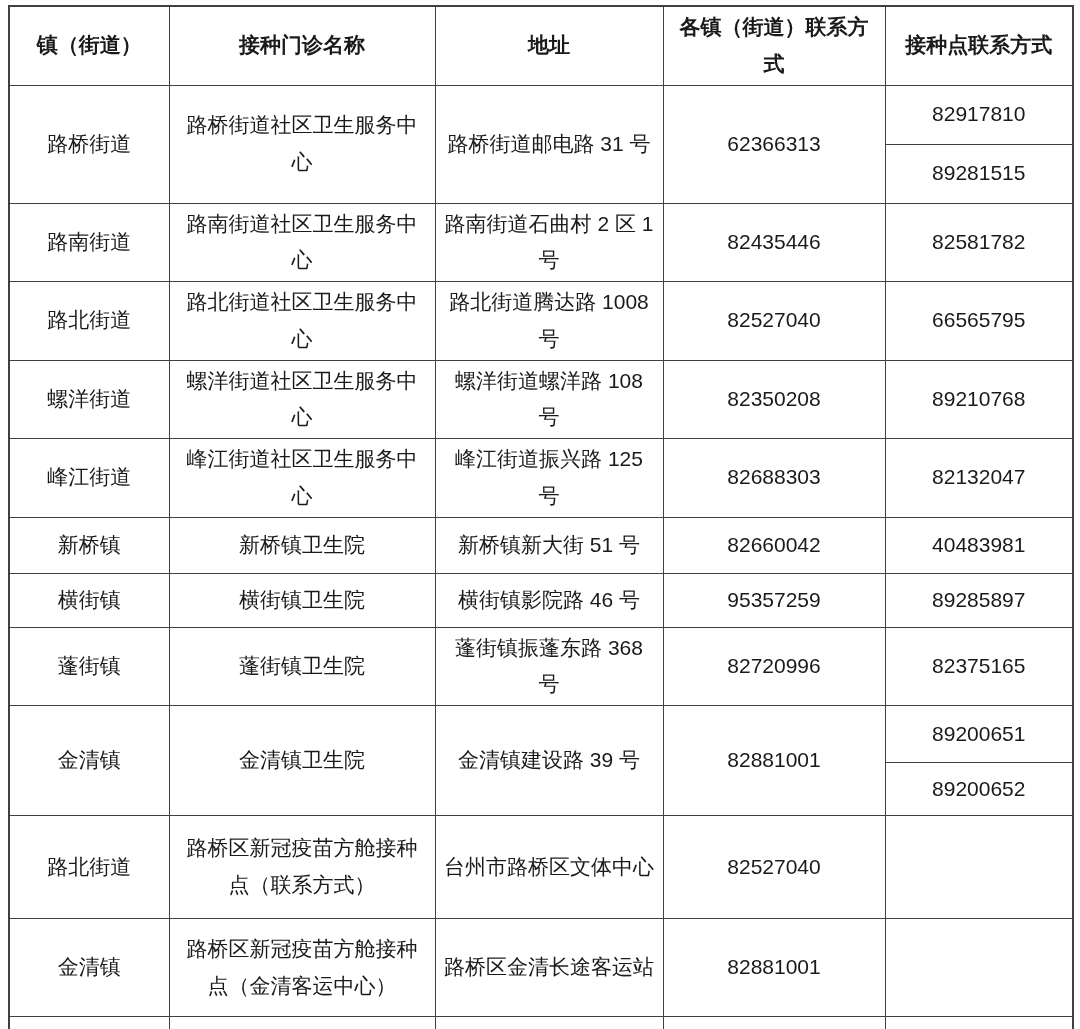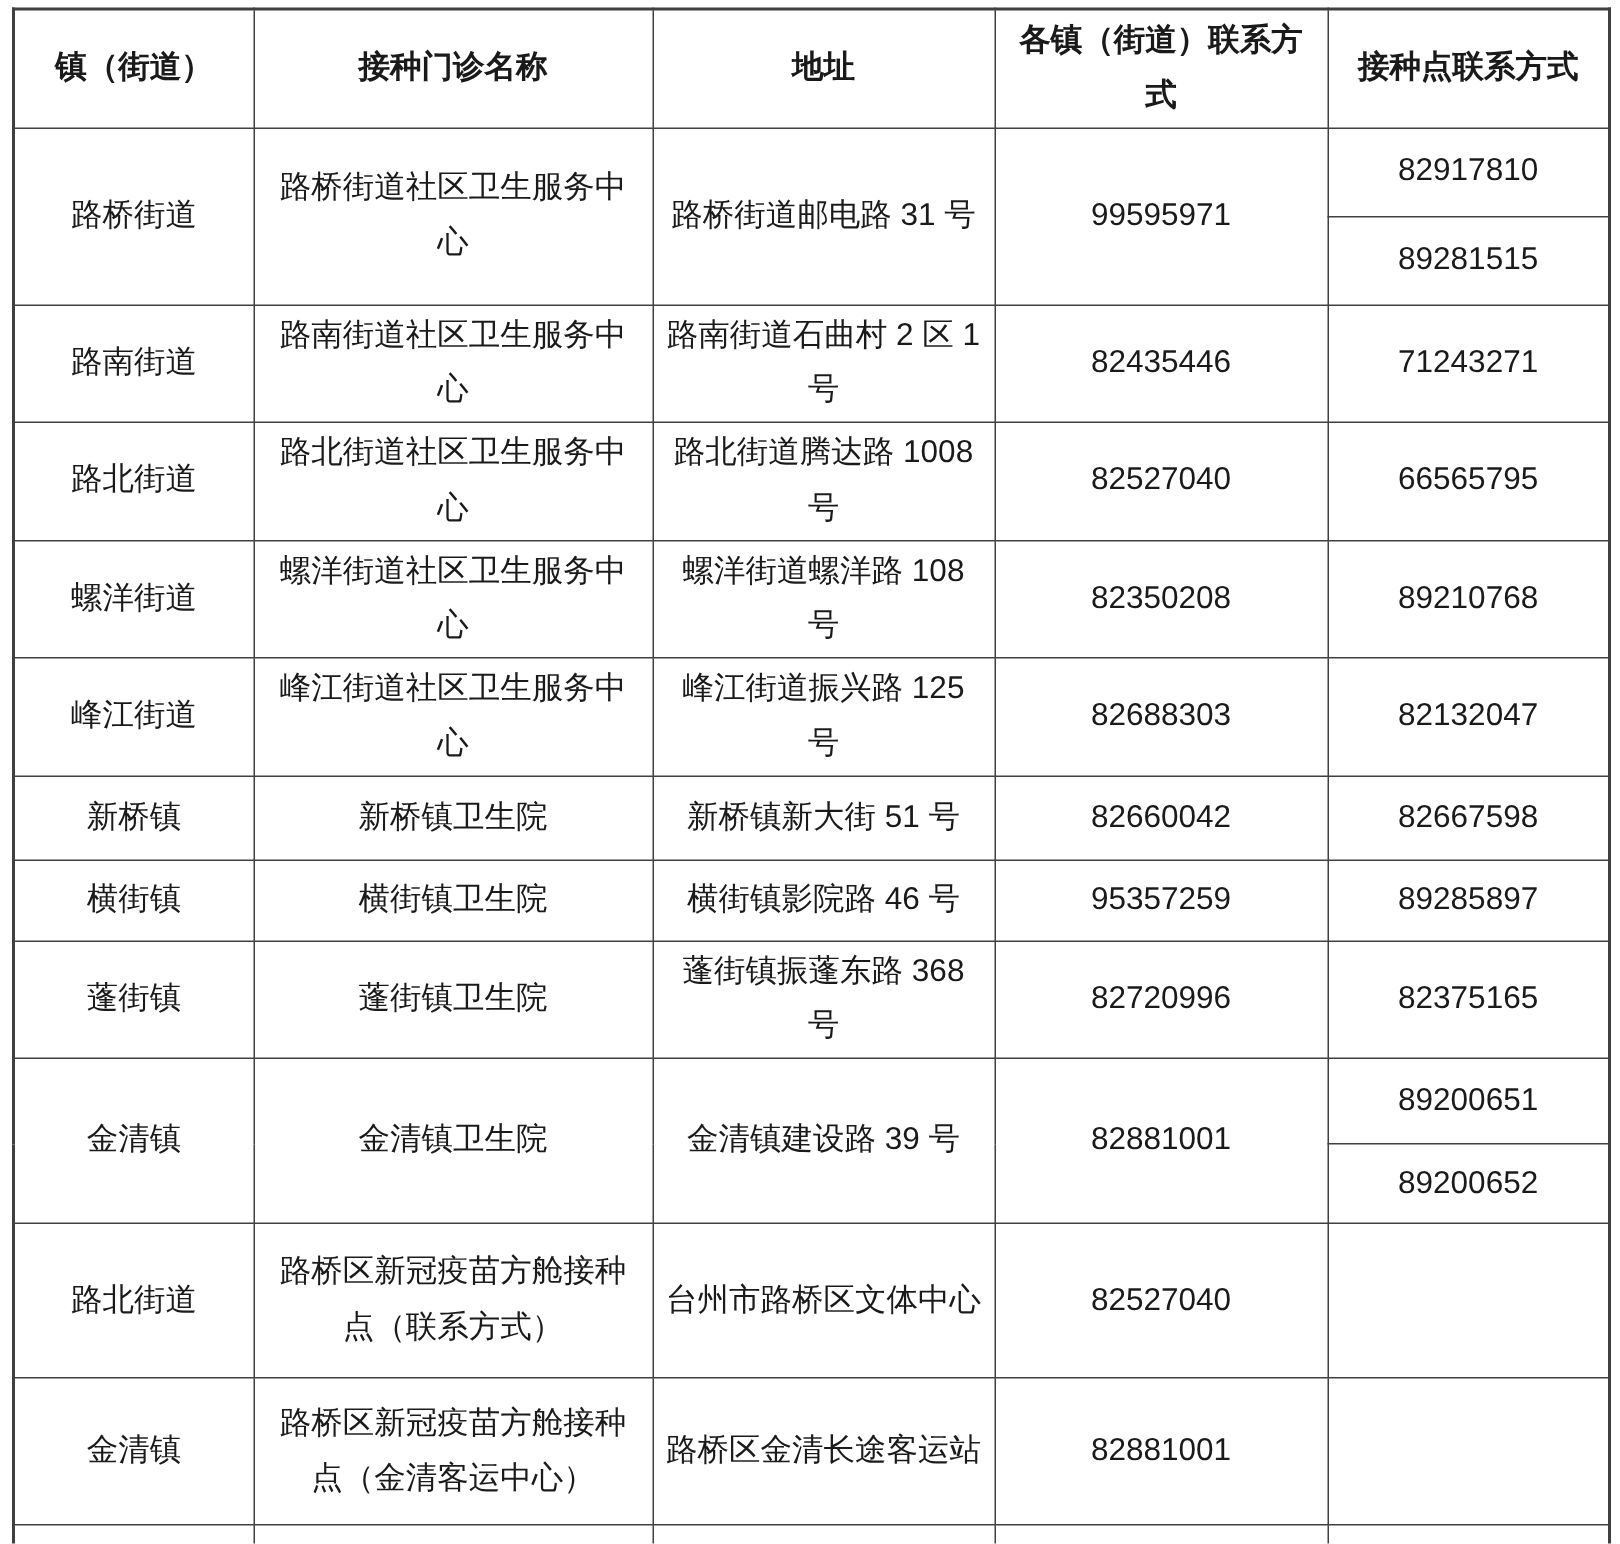--- a/index.html
+++ b/index.html
@@ -55,33 +55,33 @@
       <th>各镇（街道）联系方式</th>
       <th>接种点联系方式</th>
     </tr>
   </thead>
   <tbody>
 
     <tr style="height:59px">
       <td rowspan="2">路桥街道</td>
       <td rowspan="2">路桥街道社区卫生服务中心</td>
       <td rowspan="2">路桥街道邮电路 31 号</td>
-      <td rowspan="2">99595971</td>
+      <td rowspan="2">62366313</td>
       <td>82917810</td>
     </tr>
     <tr style="height:59px">
       <td>89281515</td>
     </tr>
 
     <tr style="height:74px">
       <td>路南街道</td>
       <td>路南街道社区卫生服务中心</td>
       <td>路南街道石曲村 2 区 1 号</td>
       <td>82435446</td>
-      <td>71243271</td>
+      <td>82581782</td>
     </tr>
 
     <tr style="height:77px">
       <td>路北街道</td>
       <td>路北街道社区卫生服务中心</td>
       <td>路北街道腾达路 1008 号</td>
       <td>82527040</td>
       <td>66565795</td>
     </tr>
 
@@ -99,21 +99,21 @@
       <td>峰江街道振兴路 125 号</td>
       <td>82688303</td>
       <td>82132047</td>
     </tr>
 
     <tr style="height:56px">
       <td>新桥镇</td>
       <td>新桥镇卫生院</td>
       <td>新桥镇新大街 51 号</td>
       <td>82660042</td>
-      <td>82667598</td>
+      <td>40483981</td>
     </tr>
 
     <tr style="height:54px">
       <td>横街镇</td>
       <td>横街镇卫生院</td>
       <td>横街镇影院路 46 号</td>
       <td>95357259</td>
       <td>89285897</td>
     </tr>
 

